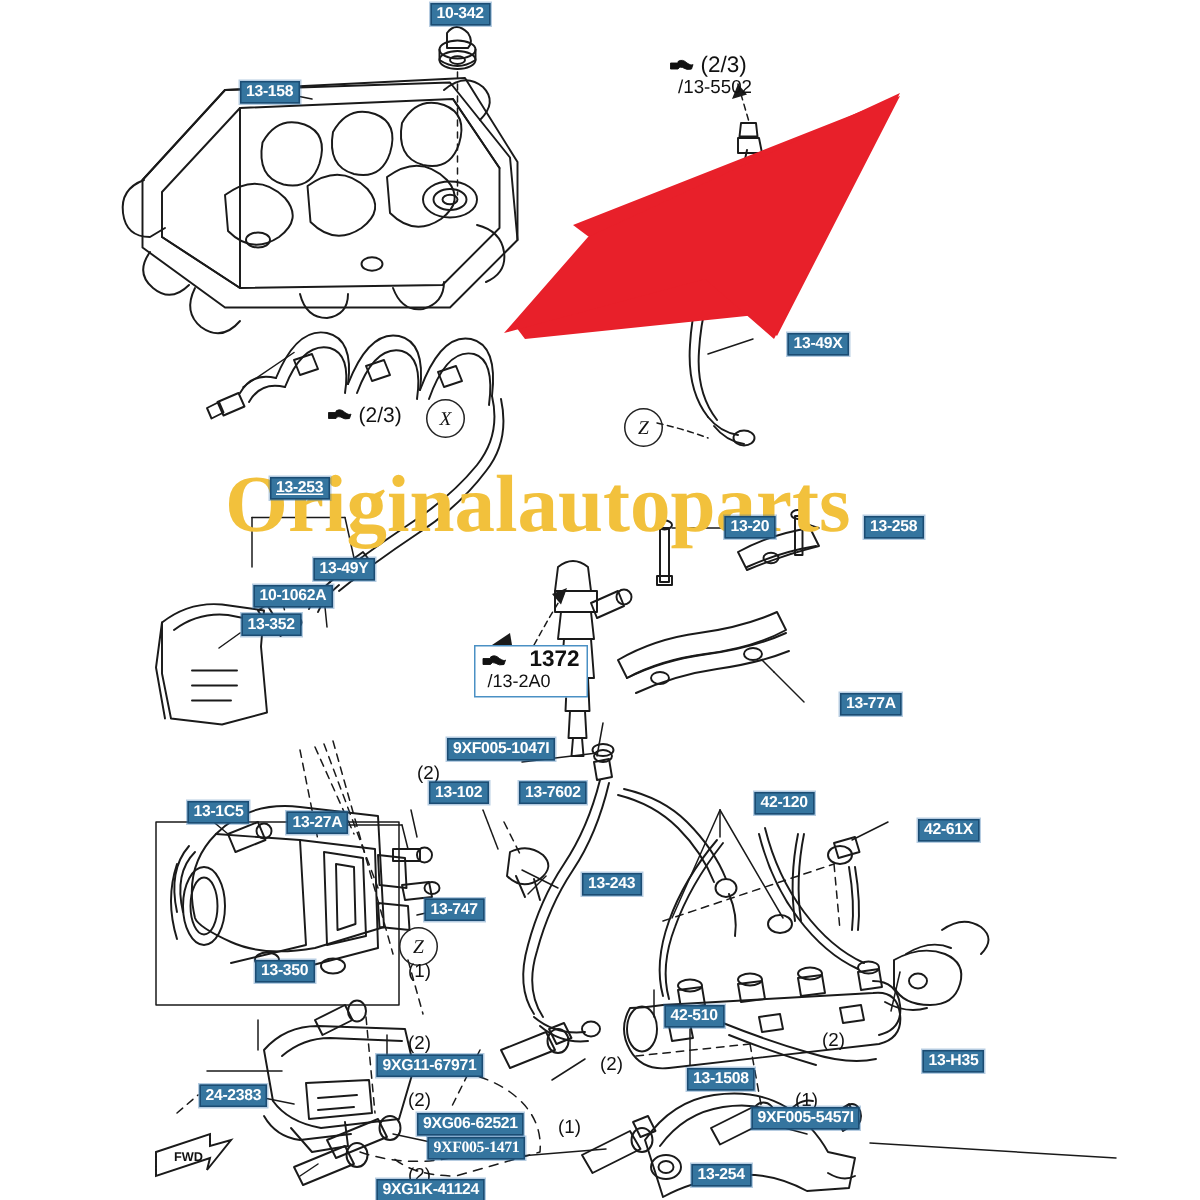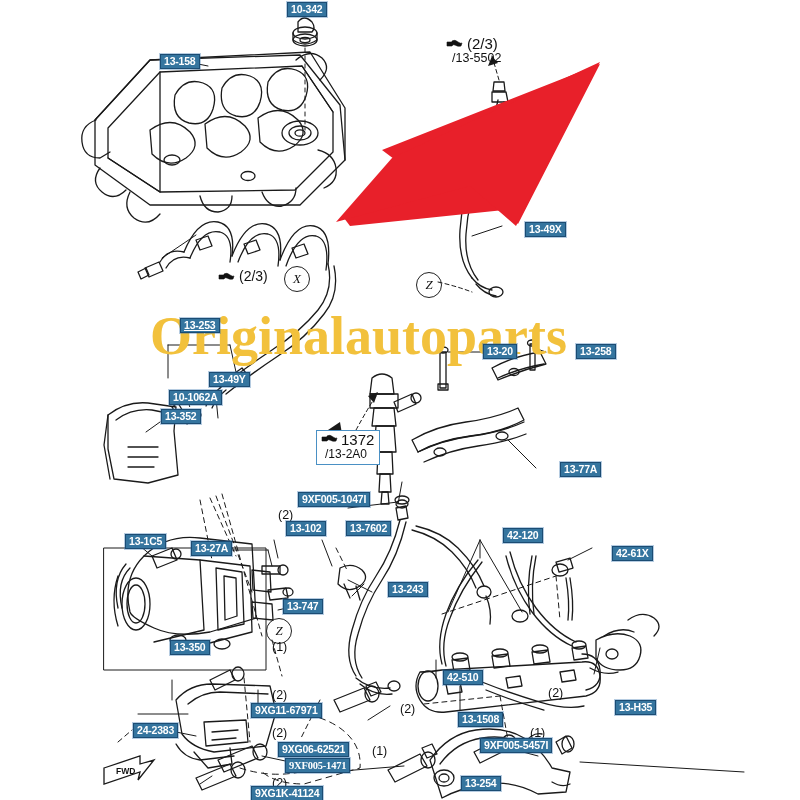--- a/index.html
+++ b/index.html
@@ -24,21 +24,21 @@
     padding:1px 3px 1px 3px;white-space:nowrap;
     box-shadow:0 0 0 1px rgba(46,110,168,.35);
     letter-spacing:-0.2px;margin-left:33px;}
   .chip.filled{background:#35759f;color:#ffffff;border-color:#1b4c73;}
 
   
   .refbox{position:absolute;border:1.5px solid #4a90c4;background:#fff;
     padding:2px 5px 3px 4px;font-size:13px;color:#111;
     font-family:"Liberation Sans",sans-serif;line-height:14px;
     white-space:nowrap;}
-  .refbox .l1{display:flex;align-items:flex-start;gap:3px;font-size:15px;}
+  .refbox .l1{display:flex;align-items:center;gap:15px;font-size:15px;font-weight:bold;}
   .refbox .l2{font-size:12px;padding-left:4px;}
 
   .refplain{position:absolute;font-size:14px;color:#111;
     font-family:"Liberation Sans",sans-serif;line-height:15px;white-space:nowrap;}
   .refplain .l1{display:flex;align-items:center;gap:4px;font-size:15px;}
   .refplain .l2{font-size:12.5px;padding-left:6px;}
 
   .qty{position:absolute;font-size:12.5px;color:#111;
        font-family:"Liberation Sans",sans-serif;}
 
@@ -432,17 +432,17 @@
   <div class="chip filled" style="left:470px;top:528px;">42-120</div>
   <div class="chip filled" style="left:579px;top:546px;">42-61X</div>
   <div class="chip filled" style="left:410px;top:670px;">42-510</div>
   <div class="chip filled" style="left:425px;top:712px;">13-1508</div>
   <div class="chip filled" style="left:582px;top:700px;">13-H35</div>
   <div class="chip filled" style="left:265px;top:492px;">9XF005-1047I</div>
   <div class="chip filled" style="left:218px;top:703px;">9XG11-67971</div>
   <div class="chip filled" style="left:245px;top:742px;">9XG06-62521</div>
   <div class="chip filled" style="left:252px;top:758px;font-family:Liberation Serif, serif;">9XF005-1471</div>
   <div class="chip filled" style="left:218px;top:786px;">9XG1K-41124</div>
-  <div class="chip filled" style="left:447px;top:738px;">9XF005-5457I</div>
+  <div class="chip filled" style="left:468px;top:738px;">9XF005-5457I</div>
 
   <div class="fwd" style="left:116px;top:766px;">FWD</div>
 
 </div>
 
 </body></html>

